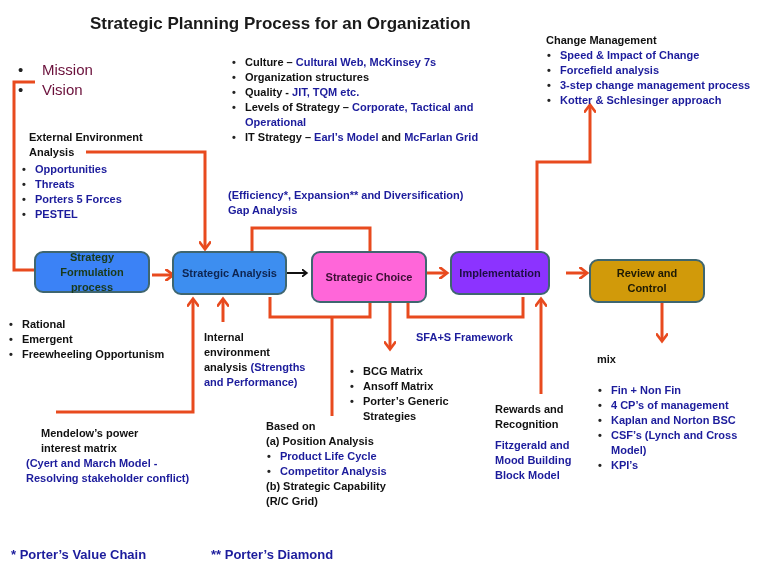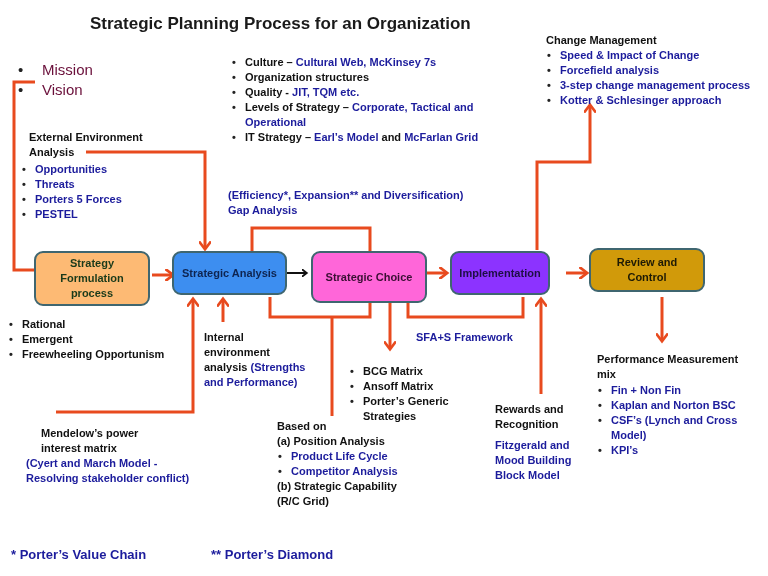--- a/index.html
+++ b/index.html
@@ -102,37 +102,37 @@
 </div>
 
 <div class="abs txt dark" style="left:546px; top:33px;">Change Management</div>
 <ul class="abs txt blue" style="left:546px; top:48px;">
   <li>Speed &amp; Impact of Change</li>
   <li>Forcefield analysis</li>
   <li>3-step change management process</li>
   <li>Kotter &amp; Schlesinger approach</li>
 </ul>
 
-<div class="box" style="left:34px; top:251px; width:116px; height:55px; background:#fdba74; color:#1a3a1a;">
+<div class="box" style="left:34px; top:251px; width:116px; height:42px; background:#3b82f6; color:#1a3a1a;">
   <div>
     <div>Strategy</div>
     <div>Formulation</div>
     <div>process</div>
   </div>
 </div>
 <div class="box" style="left:172px; top:251px; width:115px; height:44px; background:#3d8ef0; color:#0e2450;">
   <span>Strategic Analysis</span>
 </div>
 <div class="box" style="left:311px; top:251px; width:116px; height:52px; background:#ff66d9; color:#3a0f33;">
   <span>Strategic Choice</span>
 </div>
 <div class="box" style="left:450px; top:251px; width:100px; height:44px; background:#8c33ff; color:#1e0e45;">
   <span>Implementation</span>
 </div>
-<div class="box" style="left:589px; top:248px; width:116px; height:44px; background:#d19a0a; color:#1e1a05;">
+<div class="box" style="left:589px; top:259px; width:116px; height:44px; background:#d19a0a; color:#1e1a05;">
   <div>
     <div>Review and</div>
     <div>Control</div>
   </div>
 </div>
 
 <ul class="abs txt dark" style="left:8px; top:317px;">
   <li>Rational</li>
   <li>Emergent</li>
   <li>Freewheeling Opportunism</li>
@@ -147,21 +147,21 @@
 
 <div class="abs txt dark" style="left:41px; top:426px;">
   <div>Mendelow’s power</div>
   <div>interest matrix</div>
 </div>
 <div class="abs txt blue" style="left:26px; top:456px;">
   <div>(Cyert and March Model -</div>
   <div>Resolving stakeholder conflict)</div>
 </div>
 
-<div class="abs txt dark" style="left:277px; top:419px;">
+<div class="abs txt dark" style="left:266px; top:419px;">
   <div>Based on</div>
   <div>(a)  Position Analysis</div>
   <ul class="blue">
     <li>Product Life Cycle</li>
     <li>Competitor Analysis</li>
   </ul>
   <div>(b) Strategic Capability</div>
   <div>(R/C Grid)</div>
 </div>
 
@@ -176,24 +176,24 @@
 <div class="abs txt dark" style="left:495px; top:402px;">
   <div>Rewards and</div>
   <div>Recognition</div>
   <div style="height:6px;"></div>
   <div class="blue">Fitzgerald and</div>
   <div class="blue">Mood Building</div>
   <div class="blue">Block Model</div>
 </div>
 
 <div class="abs txt dark" style="left:597px; top:352px;">
-  <div>Performance Measurement</div>
   <div>mix</div>
 </div>
 <ul class="abs txt blue" style="left:597px; top:383px;">
   <li>Fin + Non Fin</li>
+  <li>4 CP’s of management</li>
   <li>Kaplan and Norton BSC</li>
   <li><span>CSF’s (Lynch and Cross</span><br><span>Model)</span></li>
   <li>KPI’s</li>
 </ul>
 
 <div class="abs blue" style="left:11px; top:547px; font-size:13px; font-weight:bold;">* Porter’s Value Chain</div>
 <div class="abs blue" style="left:211px; top:547px; font-size:13px; font-weight:bold;">** Porter’s Diamond</div>
 
 </body></html>

